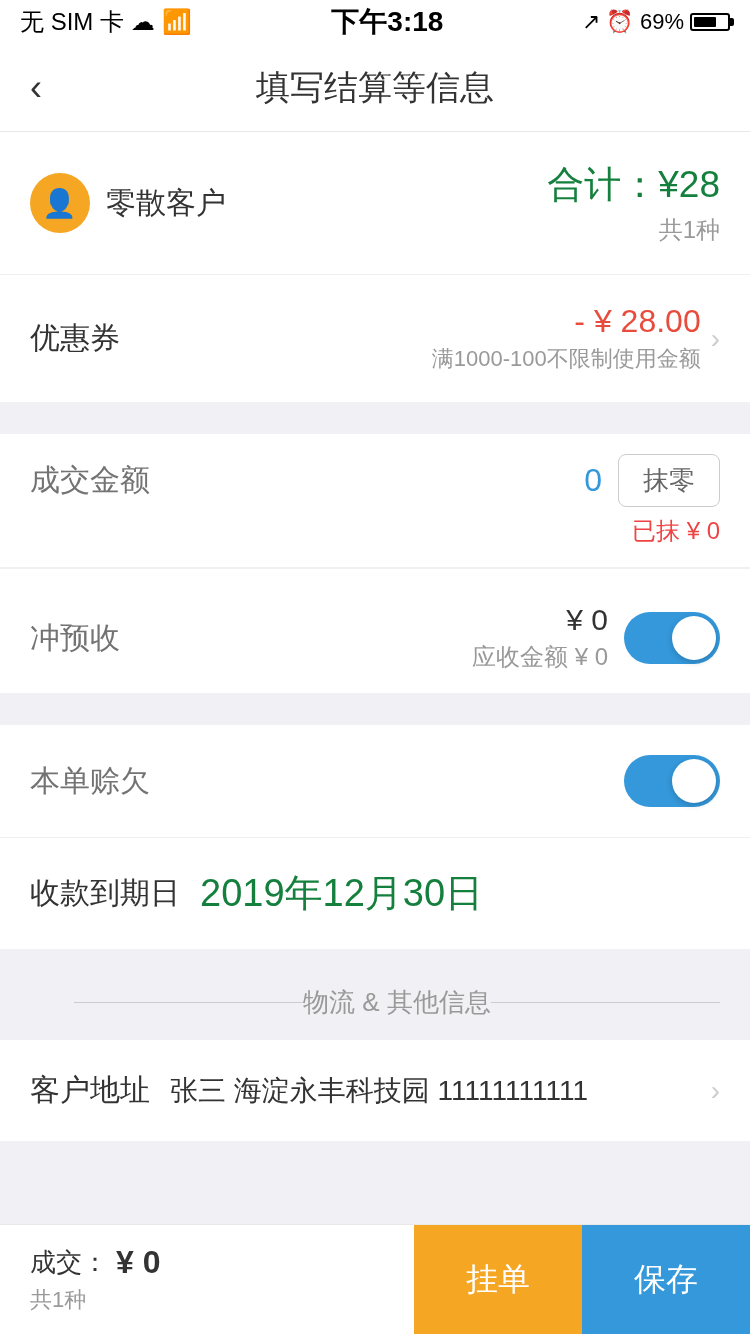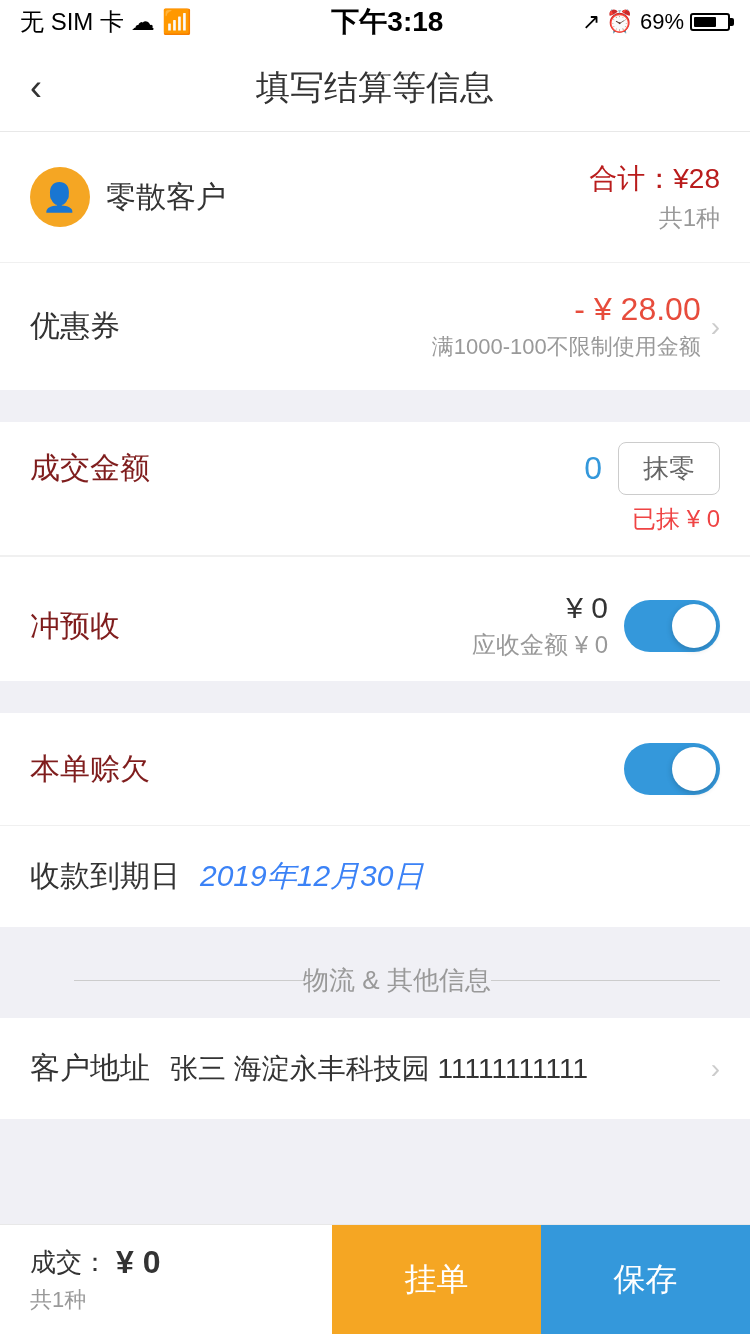--- a/index.html
+++ b/index.html
@@ -92,22 +92,22 @@
       font-size: 28px;
     }
     .customer-name {
       font-size: 30px;
       color: #333;
     }
     .customer-right {
       text-align: right;
     }
     .customer-total {
-      font-size: 28px;
-      color: #b91c1c;
+      font-size: 37px;
+      color: #15803d;
     }
     .customer-count {
       font-size: 24px;
       color: #999;
       margin-top: 4px;
     }
 
     
     .coupon-row {
       display: flex;
@@ -144,21 +144,21 @@
       font-size: 28px;
     }
 
     
     .divider {
       height: 16px;
       background: #f0f0f5;
     }
     .field-label {
       font-size: 30px;
-      color: #7f1d1d;
+      color: #737373;
       text-align: center;
     }
     .field-right {
       display: flex;
       align-items: center;
       gap: 16px;
     }
     .field-value {
       font-size: 32px;
       color: #3498db;
@@ -255,23 +255,22 @@
       align-items: center;
       gap: 20px;
       border-top: 1px solid #f0f0f0;
     }
     .due-label {
       font-size: 30px;
       color: #333;
       white-space: nowrap;
     }
     .due-date {
-      font-size: 30px;
-      color: #3b82f6;
-      font-style: italic;
+      font-size: 38px;
+      color: #15803d;
     }
 
     
     .logistics-header {
       background: #f0f0f5;
       padding: 20px 30px;
       text-align: center;
       font-size: 26px;
       color: #999;
       display: flex;
@@ -332,21 +331,21 @@
       font-size: 32px;
       font-weight: 600;
       color: #333;
     }
     .bottom-count {
       font-size: 22px;
       color: #999;
       margin-top: 4px;
     }
     .bottom-btn {
-      width: 209px;
+      width: 168px;
       height: 110px;
       display: flex;
       align-items: center;
       justify-content: center;
       font-size: 32px;
       color: #fff;
       cursor: pointer;
     }
     .btn-suspend { background: #f5a623; }
     .btn-save { background: #3498db; }

